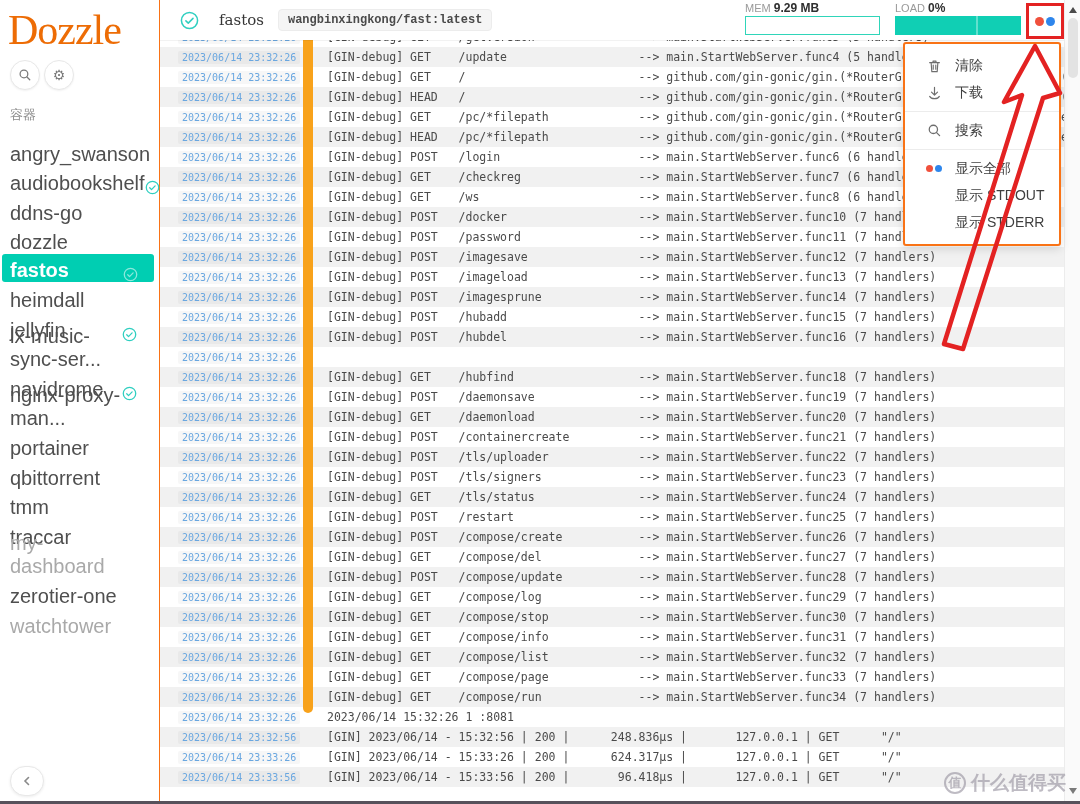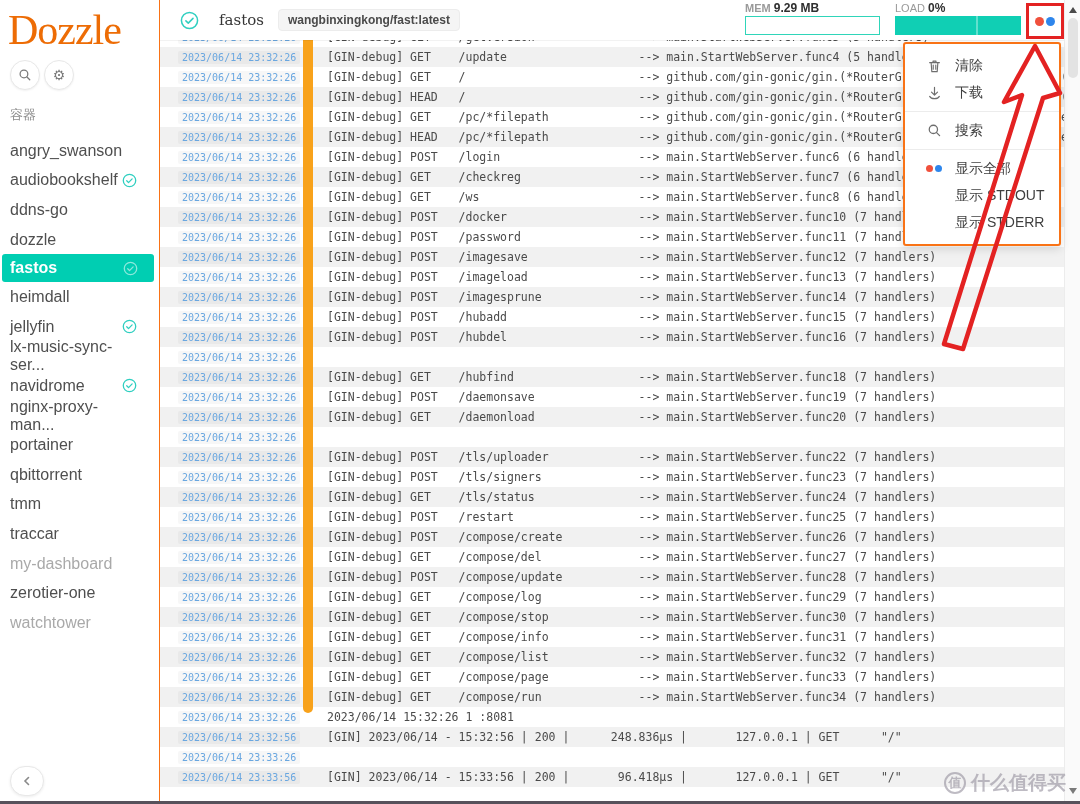--- a/index.html
+++ b/index.html
@@ -10,42 +10,42 @@
   .sidebar { position:absolute; left:0; top:0; width:160px; height:100%; background:#fff;
              border-right:1px solid #f97316; z-index:20; }
   .logo { font-family:"Liberation Serif", serif; font-size:42px; color:#ed6c05;
           margin:6px 0 0 8px; letter-spacing:-1px; }
   .side-btns { display:flex; gap:4px; margin:6px 0 0 10px; }
   .circle-btn { width:30px; height:30px; border-radius:50%; border:1px solid #e8e8e8;
                 background:#fff; box-shadow:0 1px 2px rgba(10,10,10,.06);
                 display:flex; align-items:center; justify-content:center; color:#7a7a7a; }
   .containers-label { color:#8a8a8a; font-size:13px; margin:16px 0 0 10px; }
   .side-list { margin-top:12px; }
-  .side-item { height:29.6px; display:flex; align-items:center; padding:0 22px 0 10px;
-               font-size:16px; color:#4f4f4f; cursor:pointer; position:relative; }
+  .side-item { height:29.6px; display:flex; align-items:flex-end; padding:0 22px 0 10px;
+               font-size:20px; color:#4f4f4f; cursor:pointer; position:relative; }
   .side-item .check { margin-left:auto; color:#2fcfc0; display:flex; }
   .side-item.muted { color:#a9a9a9; }
   .side-item.selected { background:#00ceb2; color:#fff; font-weight:bold;
                         margin:0 5px 0 2px; padding:0 16px 0 8px; border-radius:3px; height:28px; }
   .side-item.selected .check { color:rgba(255,255,255,.55); }
   .collapse-btn { position:absolute; left:10px; bottom:8px; width:34px; height:30px;
                   border-radius:16px; border:1px solid #e8e8e8; background:#fff;
                   box-shadow:0 1px 3px rgba(10,10,10,.08); display:flex; align-items:center;
                   justify-content:center; color:#8a8a8a; }
 
   
   .main-header { position:absolute; left:160px; top:0; right:16px; height:40px; background:#fff;
                  z-index:30; display:flex; align-items:center; box-shadow:0 1px 0 rgba(0,0,0,.05); }
   .hdr-check { color:#2fcfc0; margin-left:20px; display:flex; }
   .hdr-title { font-family:"DejaVu Serif", serif; font-size:15px; color:#363636; margin-left:20px; }
-  .hdr-tag { font-family:Liberation Sans, sans-serif; font-weight:bold; font-size:12px;
+  .hdr-tag { font-family:Liberation Mono, monospace; font-weight:bold; font-size:12px;
              color:#4a4a4a; background:#f5f5f5; border:1px solid #ececec; border-radius:4px;
              padding:3px 9px; margin-left:14px; }
   .gauge { position:absolute; top:1px; }
-  .gauge-mem { left:585px; width:135px;font-weight:bold; }
+  .gauge-mem { left:585px; width:135px; }
   .gauge-load { left:735px; width:126px; }
   .gauge-label { font-size:11px; color:#9a9a9a; }
   .gauge-label b { color:#2f2f2f; font-size:12px; }
   .gauge-bar { height:19px; margin-top:1px; }
   .gauge-bar.outline { border:1px solid #2fd5b9; background:#fff; }
   .gauge-bar.filled { background:#10cfb4; position:relative; }
   .gauge-bar.filled:after { content:""; position:absolute; left:64%; top:0; bottom:0;
                             width:2px; background:rgba(255,255,255,.35); }
   .dots-btn { position:absolute; left:1026px; top:3px; width:38px; height:36px; background:#fff;
               border:3px solid #e32222; display:flex; align-items:center; justify-content:center;
@@ -120,37 +120,37 @@
       <div class="log-row"><span class="log-ts">2023/06/14 23:32:26</span><span class="log-body">[GIN-debug] POST   /password                 --&gt; main.StartWebServer.func11 (7 handlers)</span></div>
       <div class="log-row alt"><span class="log-ts">2023/06/14 23:32:26</span><span class="log-body">[GIN-debug] POST   /imagesave                --&gt; main.StartWebServer.func12 (7 handlers)</span></div>
       <div class="log-row"><span class="log-ts">2023/06/14 23:32:26</span><span class="log-body">[GIN-debug] POST   /imageload                --&gt; main.StartWebServer.func13 (7 handlers)</span></div>
       <div class="log-row alt"><span class="log-ts">2023/06/14 23:32:26</span><span class="log-body">[GIN-debug] POST   /imagesprune              --&gt; main.StartWebServer.func14 (7 handlers)</span></div>
       <div class="log-row"><span class="log-ts">2023/06/14 23:32:26</span><span class="log-body">[GIN-debug] POST   /hubadd                   --&gt; main.StartWebServer.func15 (7 handlers)</span></div>
       <div class="log-row alt"><span class="log-ts">2023/06/14 23:32:26</span><span class="log-body">[GIN-debug] POST   /hubdel                   --&gt; main.StartWebServer.func16 (7 handlers)</span></div>
       <div class="log-row"><span class="log-ts">2023/06/14 23:32:26</span></div>
       <div class="log-row alt"><span class="log-ts">2023/06/14 23:32:26</span><span class="log-body">[GIN-debug] GET    /hubfind                  --&gt; main.StartWebServer.func18 (7 handlers)</span></div>
       <div class="log-row"><span class="log-ts">2023/06/14 23:32:26</span><span class="log-body">[GIN-debug] POST   /daemonsave               --&gt; main.StartWebServer.func19 (7 handlers)</span></div>
       <div class="log-row alt"><span class="log-ts">2023/06/14 23:32:26</span><span class="log-body">[GIN-debug] GET    /daemonload               --&gt; main.StartWebServer.func20 (7 handlers)</span></div>
-      <div class="log-row"><span class="log-ts">2023/06/14 23:32:26</span></div>
+      <div class="log-row"><span class="log-ts">2023/06/14 23:32:26</span><span class="log-body">[GIN-debug] POST   /containercreate          --&gt; main.StartWebServer.func21 (7 handlers)</span></div>
       <div class="log-row alt"><span class="log-ts">2023/06/14 23:32:26</span><span class="log-body">[GIN-debug] POST   /tls/uploader             --&gt; main.StartWebServer.func22 (7 handlers)</span></div>
       <div class="log-row"><span class="log-ts">2023/06/14 23:32:26</span><span class="log-body">[GIN-debug] POST   /tls/signers              --&gt; main.StartWebServer.func23 (7 handlers)</span></div>
       <div class="log-row alt"><span class="log-ts">2023/06/14 23:32:26</span><span class="log-body">[GIN-debug] GET    /tls/status               --&gt; main.StartWebServer.func24 (7 handlers)</span></div>
       <div class="log-row"><span class="log-ts">2023/06/14 23:32:26</span><span class="log-body">[GIN-debug] POST   /restart                  --&gt; main.StartWebServer.func25 (7 handlers)</span></div>
       <div class="log-row alt"><span class="log-ts">2023/06/14 23:32:26</span><span class="log-body">[GIN-debug] POST   /compose/create           --&gt; main.StartWebServer.func26 (7 handlers)</span></div>
       <div class="log-row"><span class="log-ts">2023/06/14 23:32:26</span><span class="log-body">[GIN-debug] GET    /compose/del              --&gt; main.StartWebServer.func27 (7 handlers)</span></div>
       <div class="log-row alt"><span class="log-ts">2023/06/14 23:32:26</span><span class="log-body">[GIN-debug] POST   /compose/update           --&gt; main.StartWebServer.func28 (7 handlers)</span></div>
       <div class="log-row"><span class="log-ts">2023/06/14 23:32:26</span><span class="log-body">[GIN-debug] GET    /compose/log              --&gt; main.StartWebServer.func29 (7 handlers)</span></div>
       <div class="log-row alt"><span class="log-ts">2023/06/14 23:32:26</span><span class="log-body">[GIN-debug] GET    /compose/stop             --&gt; main.StartWebServer.func30 (7 handlers)</span></div>
       <div class="log-row"><span class="log-ts">2023/06/14 23:32:26</span><span class="log-body">[GIN-debug] GET    /compose/info             --&gt; main.StartWebServer.func31 (7 handlers)</span></div>
       <div class="log-row alt"><span class="log-ts">2023/06/14 23:32:26</span><span class="log-body">[GIN-debug] GET    /compose/list             --&gt; main.StartWebServer.func32 (7 handlers)</span></div>
       <div class="log-row"><span class="log-ts">2023/06/14 23:32:26</span><span class="log-body">[GIN-debug] GET    /compose/page             --&gt; main.StartWebServer.func33 (7 handlers)</span></div>
       <div class="log-row alt"><span class="log-ts">2023/06/14 23:32:26</span><span class="log-body">[GIN-debug] GET    /compose/run              --&gt; main.StartWebServer.func34 (7 handlers)</span></div>
       <div class="log-row"><span class="log-ts">2023/06/14 23:32:26</span><span class="log-body">2023/06/14 15:32:26 1 :8081</span></div>
       <div class="log-row alt"><span class="log-ts">2023/06/14 23:32:56</span><span class="log-body">[GIN] 2023/06/14 - 15:32:56 | 200 |      248.836µs |       127.0.0.1 | GET      "/"</span></div>
-      <div class="log-row"><span class="log-ts">2023/06/14 23:33:26</span></div>
+      <div class="log-row"><span class="log-ts">2023/06/14 23:33:26</span><span class="log-body">[GIN] 2023/06/14 - 15:33:26 | 200 |      624.317µs |       127.0.0.1 | GET      "/"</span></div>
       <div class="log-row alt"><span class="log-ts">2023/06/14 23:33:56</span><span class="log-body">[GIN] 2023/06/14 - 15:33:56 | 200 |       96.418µs |       127.0.0.1 | GET      "/"</span></div>
     </div>
 </div>
 
 <div class="main-header">
   <span class="hdr-check">
     <svg width="19" height="19" viewBox="0 0 20 20">
         <circle cx="10" cy="10" r="8.5" fill="none" stroke="currentColor" stroke-width="1.6"></circle>
         <path d="M6.2 10.4l2.5 2.4 5-5" fill="none" stroke="currentColor" stroke-width="1.6" stroke-linecap="round" stroke-linejoin="round"></path>
       </svg>

